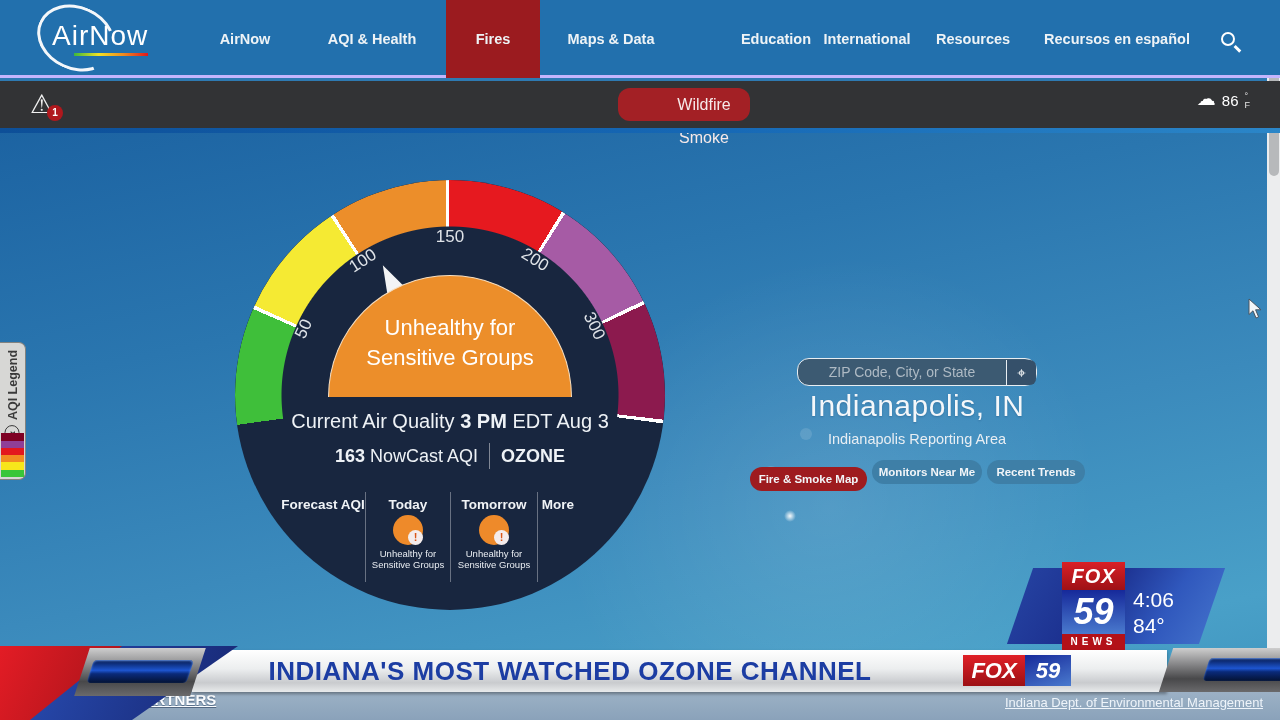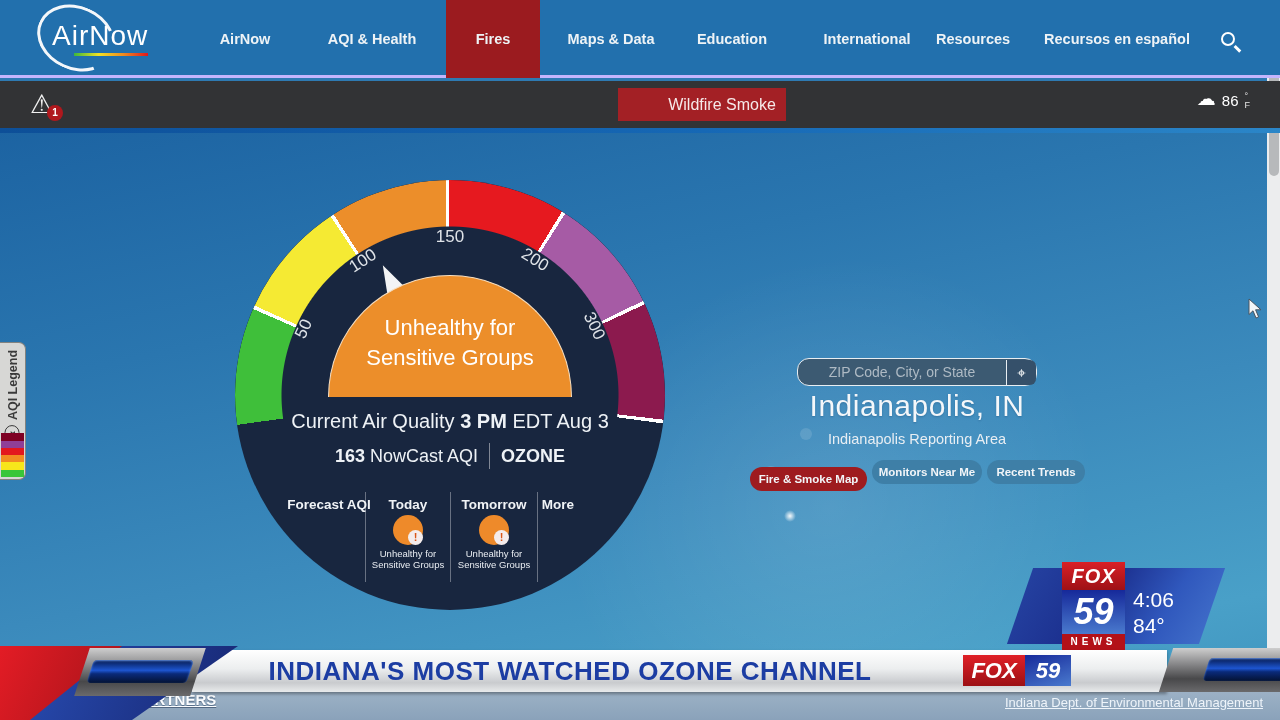--- a/index.html
+++ b/index.html
@@ -14,21 +14,21 @@
   .logo-circle { position:absolute; left:8px; top:2px; width:80px; height:64px; border:3px solid #f4f7fa; border-right-color:transparent; border-radius:50%; transform:rotate(24deg); }
   .logo-text { position:absolute; left:24px; top:16px; color:#fff; font-size:28px; font-weight:400; letter-spacing:1px; }
   .logo-rainbow { position:absolute; left:46px; top:49px; width:74px; height:3px; background:linear-gradient(90deg,#3cb83c,#f3e224,#ef8b1f,#e3161c); }
   .mag { position:relative; display:inline-block; width:14px; height:14px; border:2.5px solid #fff; border-radius:50%; }
   .mag::after { content:''; position:absolute; width:2.5px; height:8px; background:#fff; transform:rotate(-45deg); left:13px; top:11px; }
 
   
   .alert-bar { position:absolute; left:0; top:81px; width:1280px; height:47px; background:#323335; z-index:3; }
   .warn-icon { position:absolute; left:30px; top:8px; color:#f2f2f2; font-size:26px; }
   .warn-badge { position:absolute; left:47px; top:24px; width:16px; height:16px; border-radius:50%; background:#b0181d; color:#fff; font-size:10px; font-weight:700; text-align:center; line-height:16px; }
-  .wildfire-btn { position:absolute; left:618px; top:7px; width:168px; height:33px; background:#a32025; border-radius:0; color:#f6e9e9; font-size:16px; text-align:center; line-height:33px; cursor:pointer;padding-left:40px; }
+  .wildfire-btn { position:absolute; left:618px; top:7px; width:132px; height:33px; background:#a32025; border-radius:12px; color:#f6e9e9; font-size:16px; text-align:center; line-height:33px; cursor:pointer;padding-left:40px; }
   .weather { position:absolute; right:30px; top:8px; display:flex; align-items:center; gap:6px; color:#fff; }
   .cloud { font-size:19px; position:relative; top:-2px; }
   .temp-big { font-size:15px; font-weight:400; }
   .temp-unit { display:flex; flex-direction:column; font-size:9px; line-height:9px; color:#e8e8e8; }
   .hero-strip { position:absolute; left:0; top:128px; width:1280px; height:5px; background:linear-gradient(90deg,#0d4f98,#1668b5 55%,#2b86c8); z-index:3; }
 
   
   .bg { position:absolute; left:0; top:128px; width:1280px; height:592px;
         background:linear-gradient(168deg,#1c63a2 0%,#2a76af 30%,#3b8abc 58%,#49a0c8 85%,#3e93bd 100%); }
   .beam { position:absolute; left:520px; top:100px; width:620px; height:560px;
@@ -132,21 +132,21 @@
     <div class="fires-block"></div>
     <div class="logo-wrap">
       <div class="logo-circle"></div>
       <div class="logo-text">AirNow</div>
       <div class="logo-rainbow"></div>
     </div>
     <div class="nav-item" style="left:245px;">AirNow</div>
     <div class="nav-item" style="left:372px;">AQI &amp; Health</div>
     <div class="nav-item" style="left:493px;">Fires</div>
     <div class="nav-item" style="left:611px;">Maps &amp; Data</div>
-    <div class="nav-item" style="left:732px;">Education</div>
+    <div class="nav-item" style="left:776px;">Education</div>
     <div class="nav-item" style="left:867px;">International</div>
     <div class="nav-item" style="left:973px;">Resources</div>
     <div class="nav-item" style="left:1117px;">Recursos en español</div>
     <div class="nav-item" style="left:1228px;">
         <span class="mag"></span>
       </div>
   </div>
 
   <div class="alert-bar">
     <div class="warn-icon">⚠</div>
@@ -200,21 +200,21 @@
       <span>EDT Aug 3</span>
     </div>
     <div class="aqi-line">
       <span><b>163</b> <span>NowCast AQI</span></span>
       <span class="aqi-divider"></span>
       <b>OZONE</b>
     </div>
     <div class="fc-sep" style="left:130px;"></div>
     <div class="fc-sep" style="left:215px;"></div>
     <div class="fc-sep" style="left:302px;"></div>
-    <div class="fc-label" style="left:94px;">Forecast AQI</div>
+    <div class="fc-label" style="left:88px;">Forecast AQI</div>
     <div class="fc-label" style="left:173px;">Today</div>
     <div class="fc-label" style="left:259px;">Tomorrow</div>
     <div class="fc-label" style="left:323px;">More</div>
     <div class="fc-icon" style="left:158px;">
         <div class="fc-badge">!</div>
       </div>
     <div class="fc-icon" style="left:244px;">
         <div class="fc-badge">!</div>
       </div>
     <div class="fc-cond" style="left:173px;">

